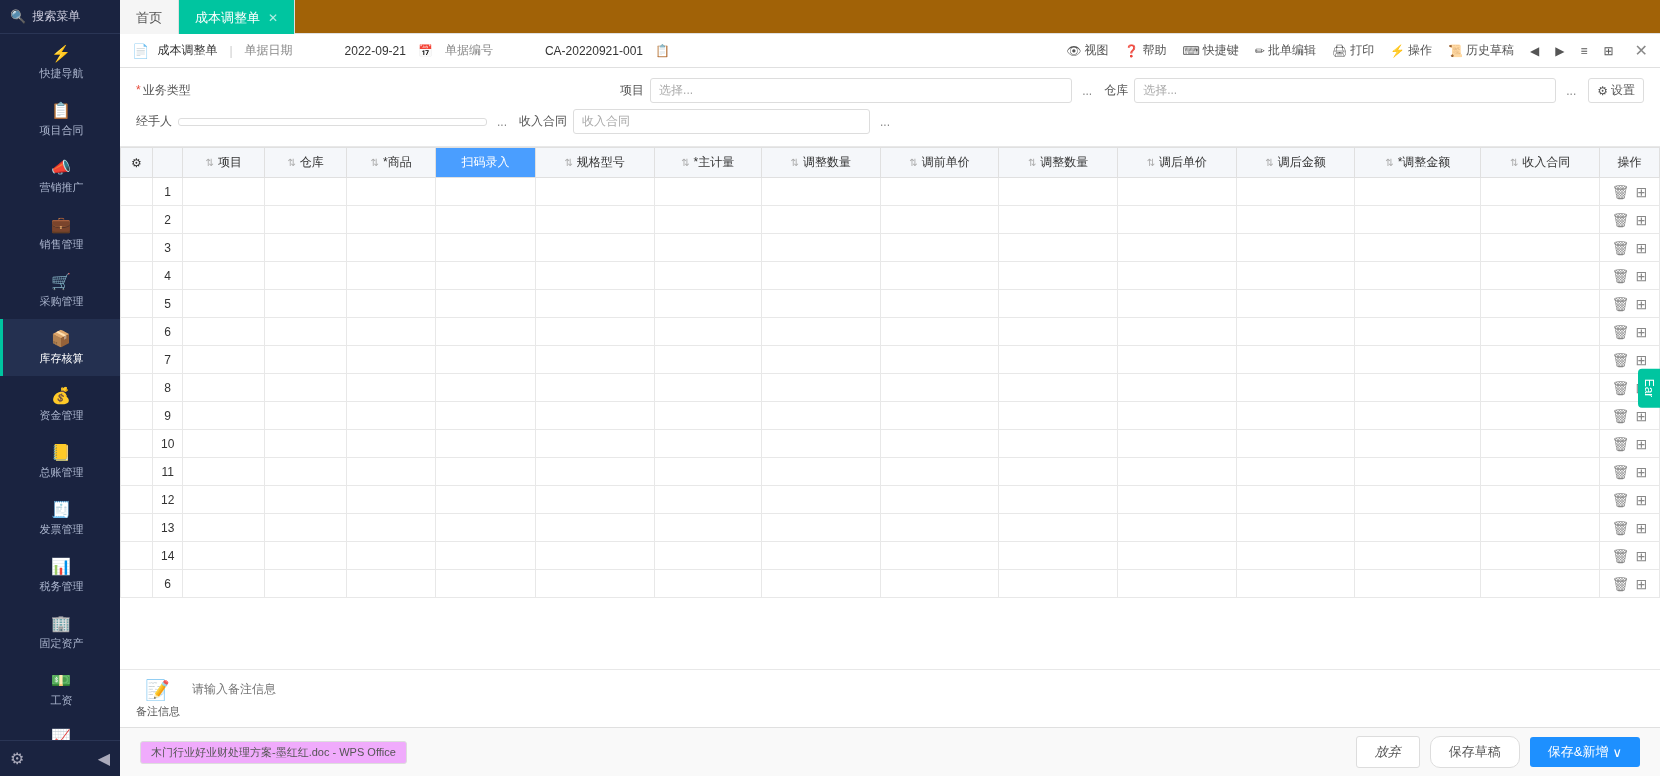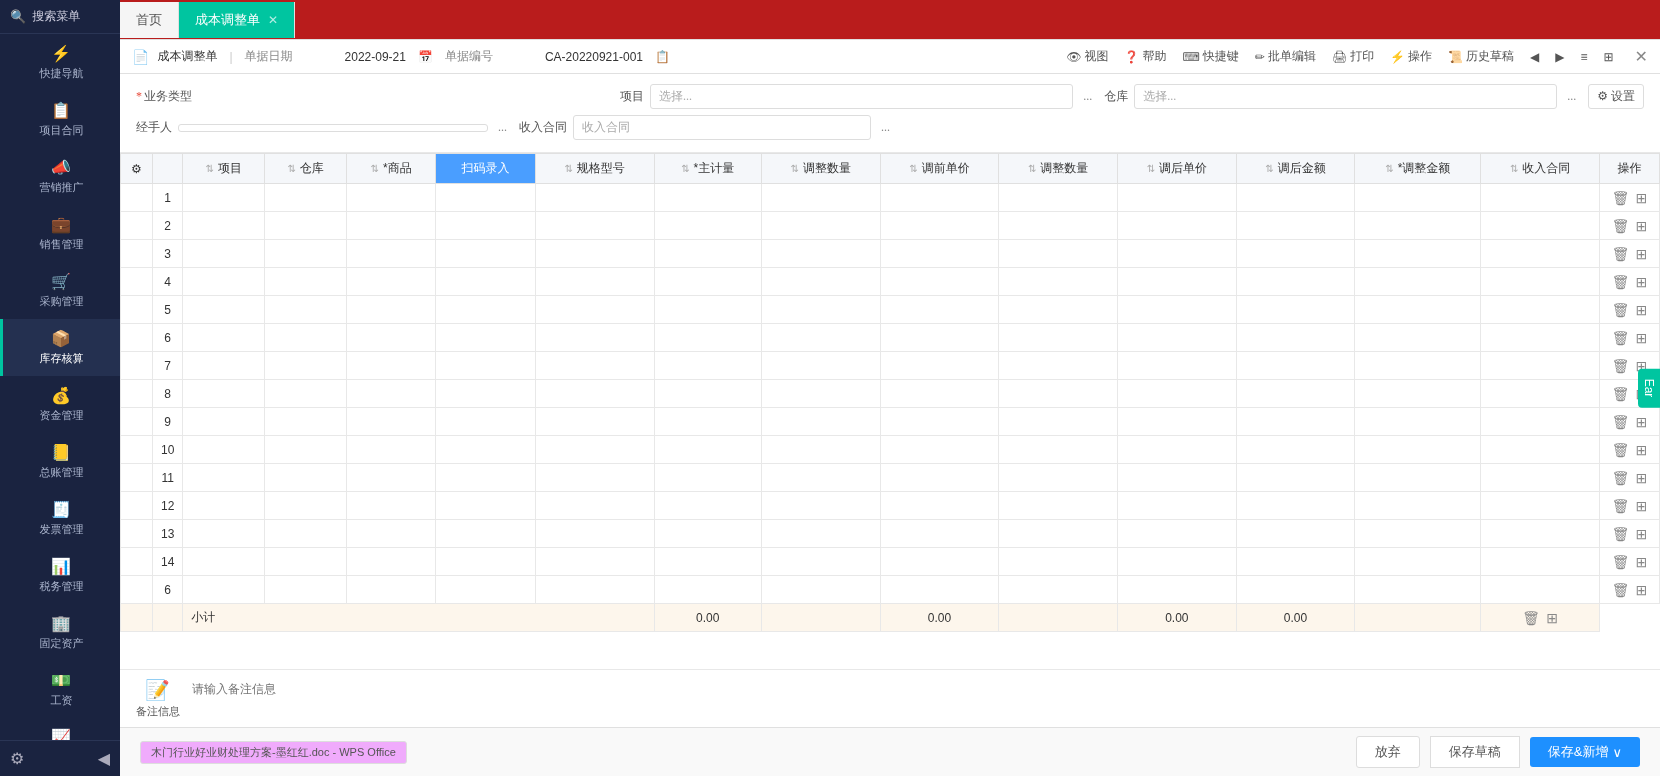--- a/index.html
+++ b/index.html
@@ -52,25 +52,25 @@
       flex: 1;
       display: flex;
       flex-direction: column;
       background: #f0f2f5;
       overflow: hidden;
     }
 
     
     .tab-bar {
       display: flex;
-      align-items: center;
-      background: #b91c1c;
+      align-items: flex-start;
+      background: #a16207;
       border-bottom: 1px solid #e0e0e0;
       padding: 0 0 0 0;
-      height: 40px;
+      height: 34px;
       flex-shrink: 0;
     }
     .tab {
       display: flex;
       align-items: center;
       padding: 0 16px;
       height: 36px;
       cursor: pointer;
       border-right: 1px solid #e0e0e0;
       color: #555;
@@ -107,21 +107,20 @@
       background: #fff;
       padding: 10px 16px 6px 16px;
       border-bottom: 1px solid #e8e8e8;
       flex-shrink: 0;
     }
     .form-row {
       display: flex;
       align-items: center;
       gap: 12px;
       margin-bottom: 6px;
-      font-family: Liberation Serif, serif;
     }
     .form-field {
       display: flex;
       align-items: center;
       gap: 6px;
       flex: 1;
     }
     .form-label {
       color: #555;
       font-size: 12px;
@@ -265,25 +264,26 @@
       cursor: pointer;
     }
     .btn-discard {
       padding: 6px 18px;
       border: 1px solid #ddd;
       border-radius: 3px;
       background: #fff;
       color: #555;
       font-size: 13px;
       cursor: pointer;
+      font-style: italic;
     }
     .btn-save-draft {
       padding: 6px 18px;
       border: 1px solid #ddd;
-      border-radius: 0;
+      border-radius: 10px;
       background: #fff;
       color: #555;
       font-size: 13px;
       cursor: pointer;
     }
     .btn-save-new {
       padding: 6px 18px;
       border-radius: 3px;
       background: #1e90ff;
       color: #fff;
@@ -905,38 +905,20 @@
             <td></td>
             <td></td>
             <td></td>
     <td class="action-col">
       <div class="action-icons">
         <span class="action-icon">🗑</span>
         <span class="action-icon">⊞</span>
       </div>
     </td>
   </tr>
-          <tr class="subtotal">
-  <td></td>
-  <td></td>
-  <td colspan="5" style="text-align:left; padding-left:8px;">小计</td>
-  <td>0.00</td>
-  <td></td>
-  <td>0.00</td>
-  <td></td>
-  <td>0.00</td>
-  <td>0.00</td>
-  <td></td>
-  <td>
-    <div class="action-icons">
-      <span class="action-icon">🗑</span>
-      <span class="action-icon">⊞</span>
-    </div>
-  </td>
-</tr>
         </tbody>
     </table>
   </div>
 
   <div class="bottom-area">
     <div class="notes-icon">
       <span class="notes-icon-img">📝</span>
       <span>备注信息</span>
     </div>
     <input class="notes-input" type="text" placeholder="请输入备注信息" style="">

